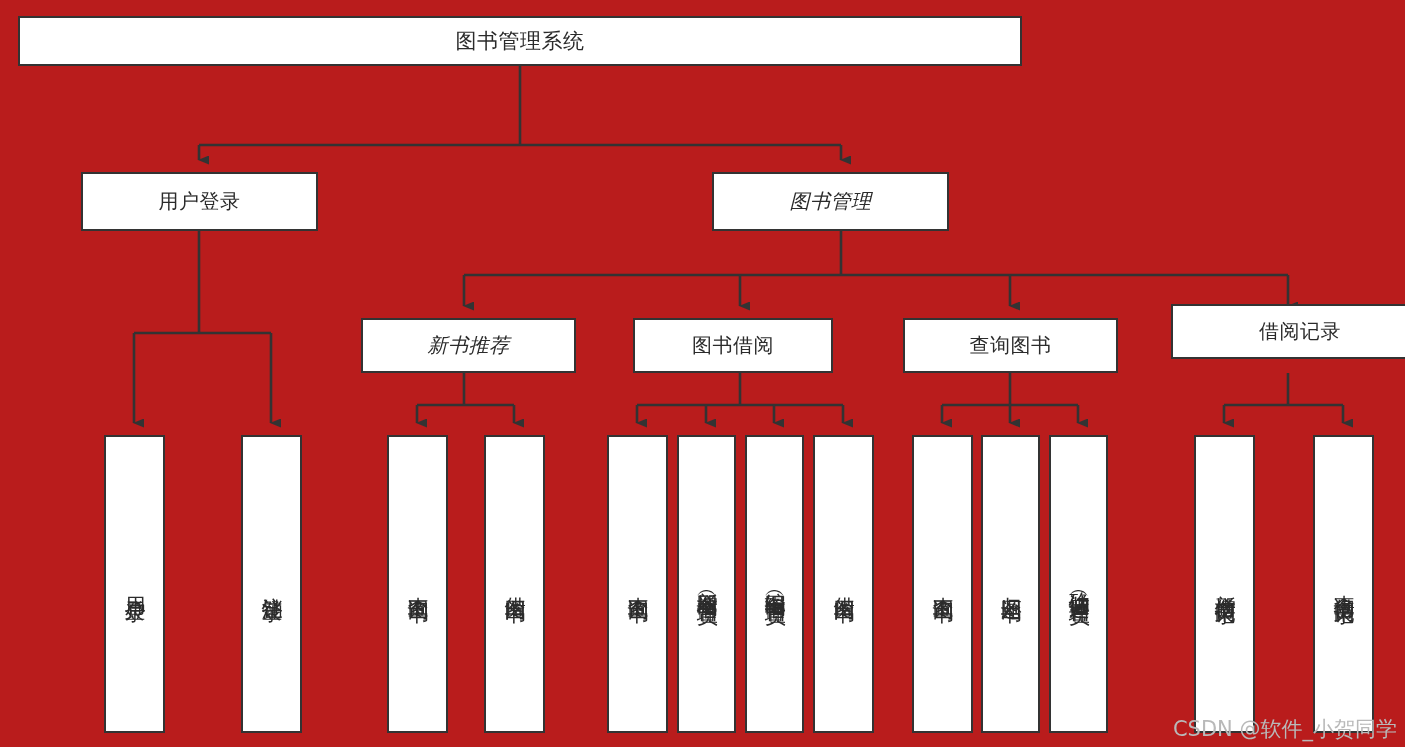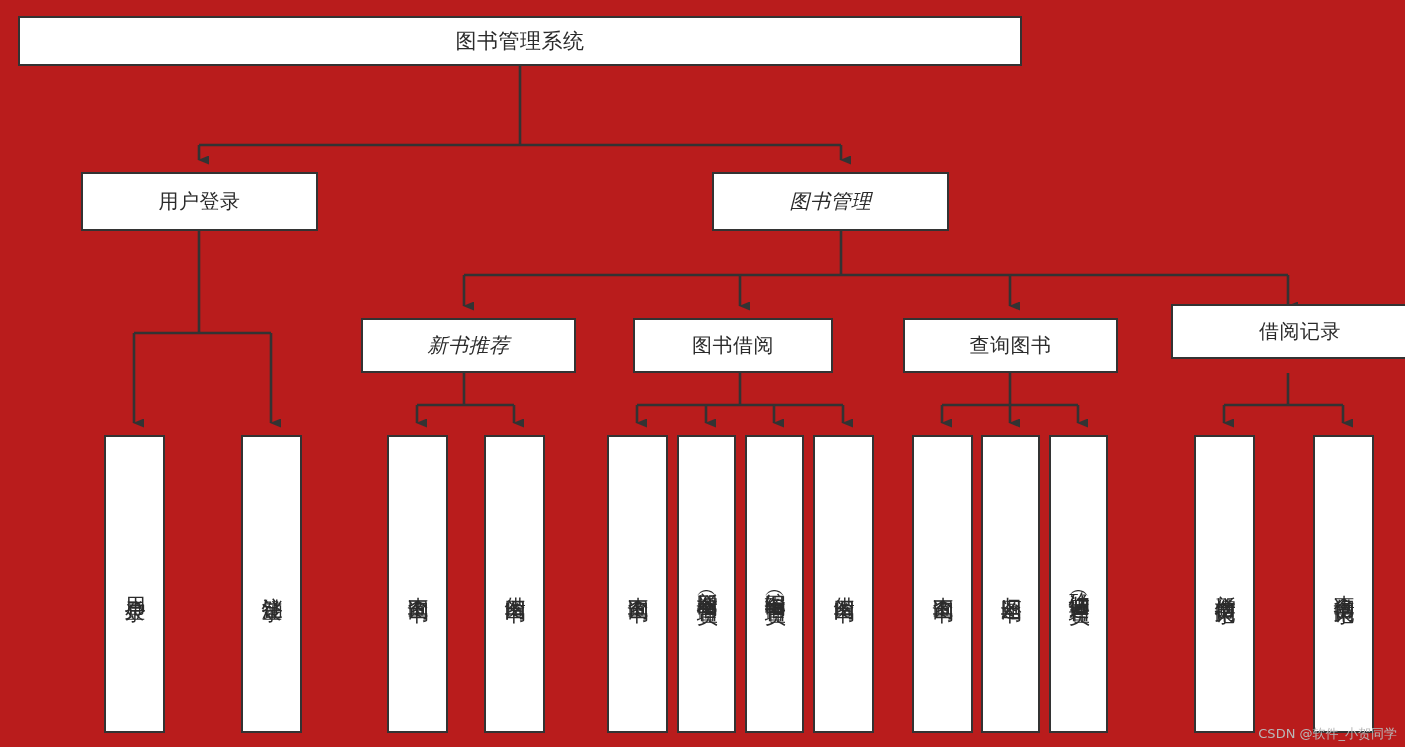--- a/index.html
+++ b/index.html
@@ -58,21 +58,21 @@
     font-size: 21px;
     line-height: 1.22;
     letter-spacing: 2px;
     white-space: normal;
     max-height: 280px;
   }
   #watermark {
     position: absolute;
     right: 8px;
     bottom: 4px;
-    font-size: 13px;
+    font-size: 21px;
     color: #b9b9b9;
     font-family: "DejaVu Sans", "Liberation Sans", sans-serif;
     white-space: nowrap;
     user-select: none;
   }
 </style>
 </head>
 <body>
 
 <div id="diagram-root">

